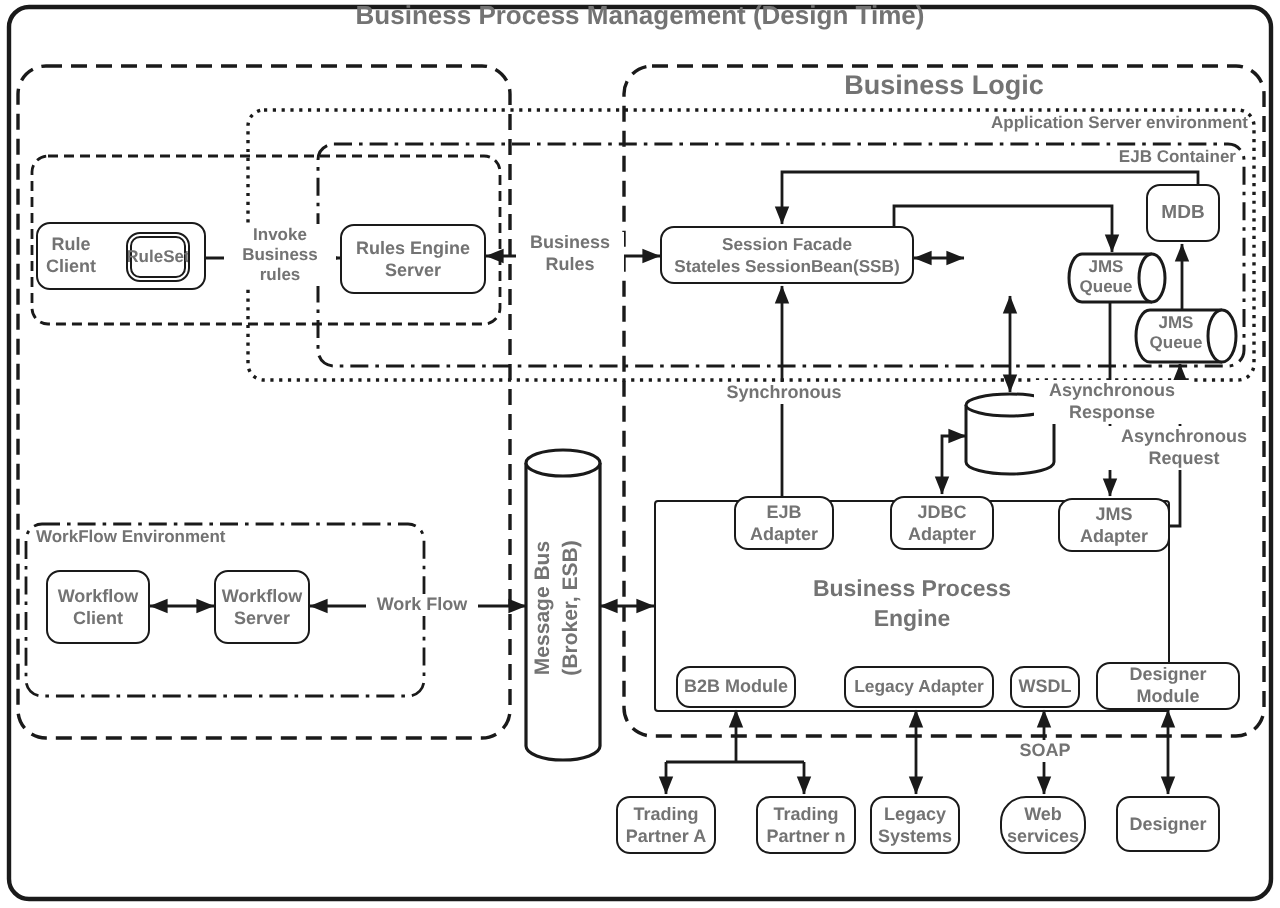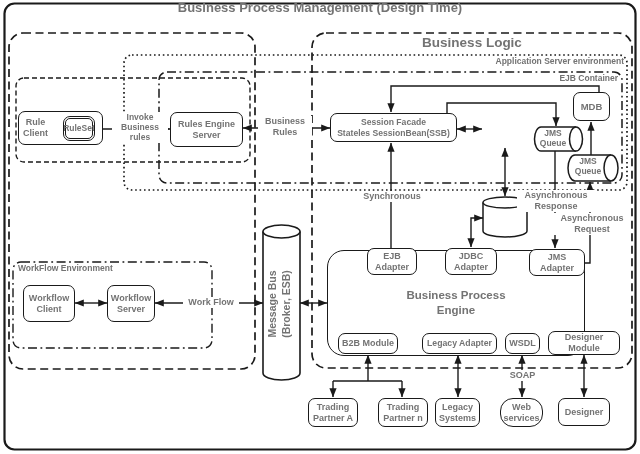--- a/index.html
+++ b/index.html
@@ -91,21 +91,21 @@
   <div class="node" style="left:330px;top:113px;width:127px;height:29px;font-size:8.6px;">Session Facade
 Stateles SessionBean(SSB)</div>
   <div class="node" style="left:573px;top:92px;width:37px;height:29px;font-size:9.5px;">MDB</div>
   <div class="lbl ctr" style="left:533px;top:128px;width:40px;">JMS
 Queue</div>
   <div class="lbl ctr" style="left:566px;top:156px;width:44px;">JMS
 Queue</div>
   <div class="lbl ctr" style="left:206px;top:288px;width:151px;height:32px;font-size:10.5px;line-height:1.3;transform:rotate(-90deg);">Message Bus
 (Broker, ESB)</div>
 
-  <div class="node" style="left:327px;top:250px;width:258px;height:106px;background:transparent;border-radius:17px;font-size:11.5px;line-height:1.3;">Business Process
+  <div class="node" style="left:327px;top:250px;width:258px;height:106px;background:transparent;border-radius:2px;font-size:11.5px;line-height:1.3;">Business Process
 Engine</div>
   <div class="node" style="left:367px;top:248px;width:50px;height:27px;">EJB
 Adapter</div>
   <div class="node" style="left:445px;top:248px;width:52px;height:27px;">JDBC
 Adapter</div>
   <div class="node" style="left:529px;top:249px;width:56px;height:27px;">JMS
 Adapter</div>
   <div class="node" style="left:338px;top:333px;width:60px;height:21px;">B2B Module</div>
   <div class="node" style="left:422px;top:333px;width:75px;height:21px;font-size:8.7px;">Legacy Adapter</div>
   <div class="node" style="left:505px;top:333px;width:35px;height:21px;">WSDL</div>

